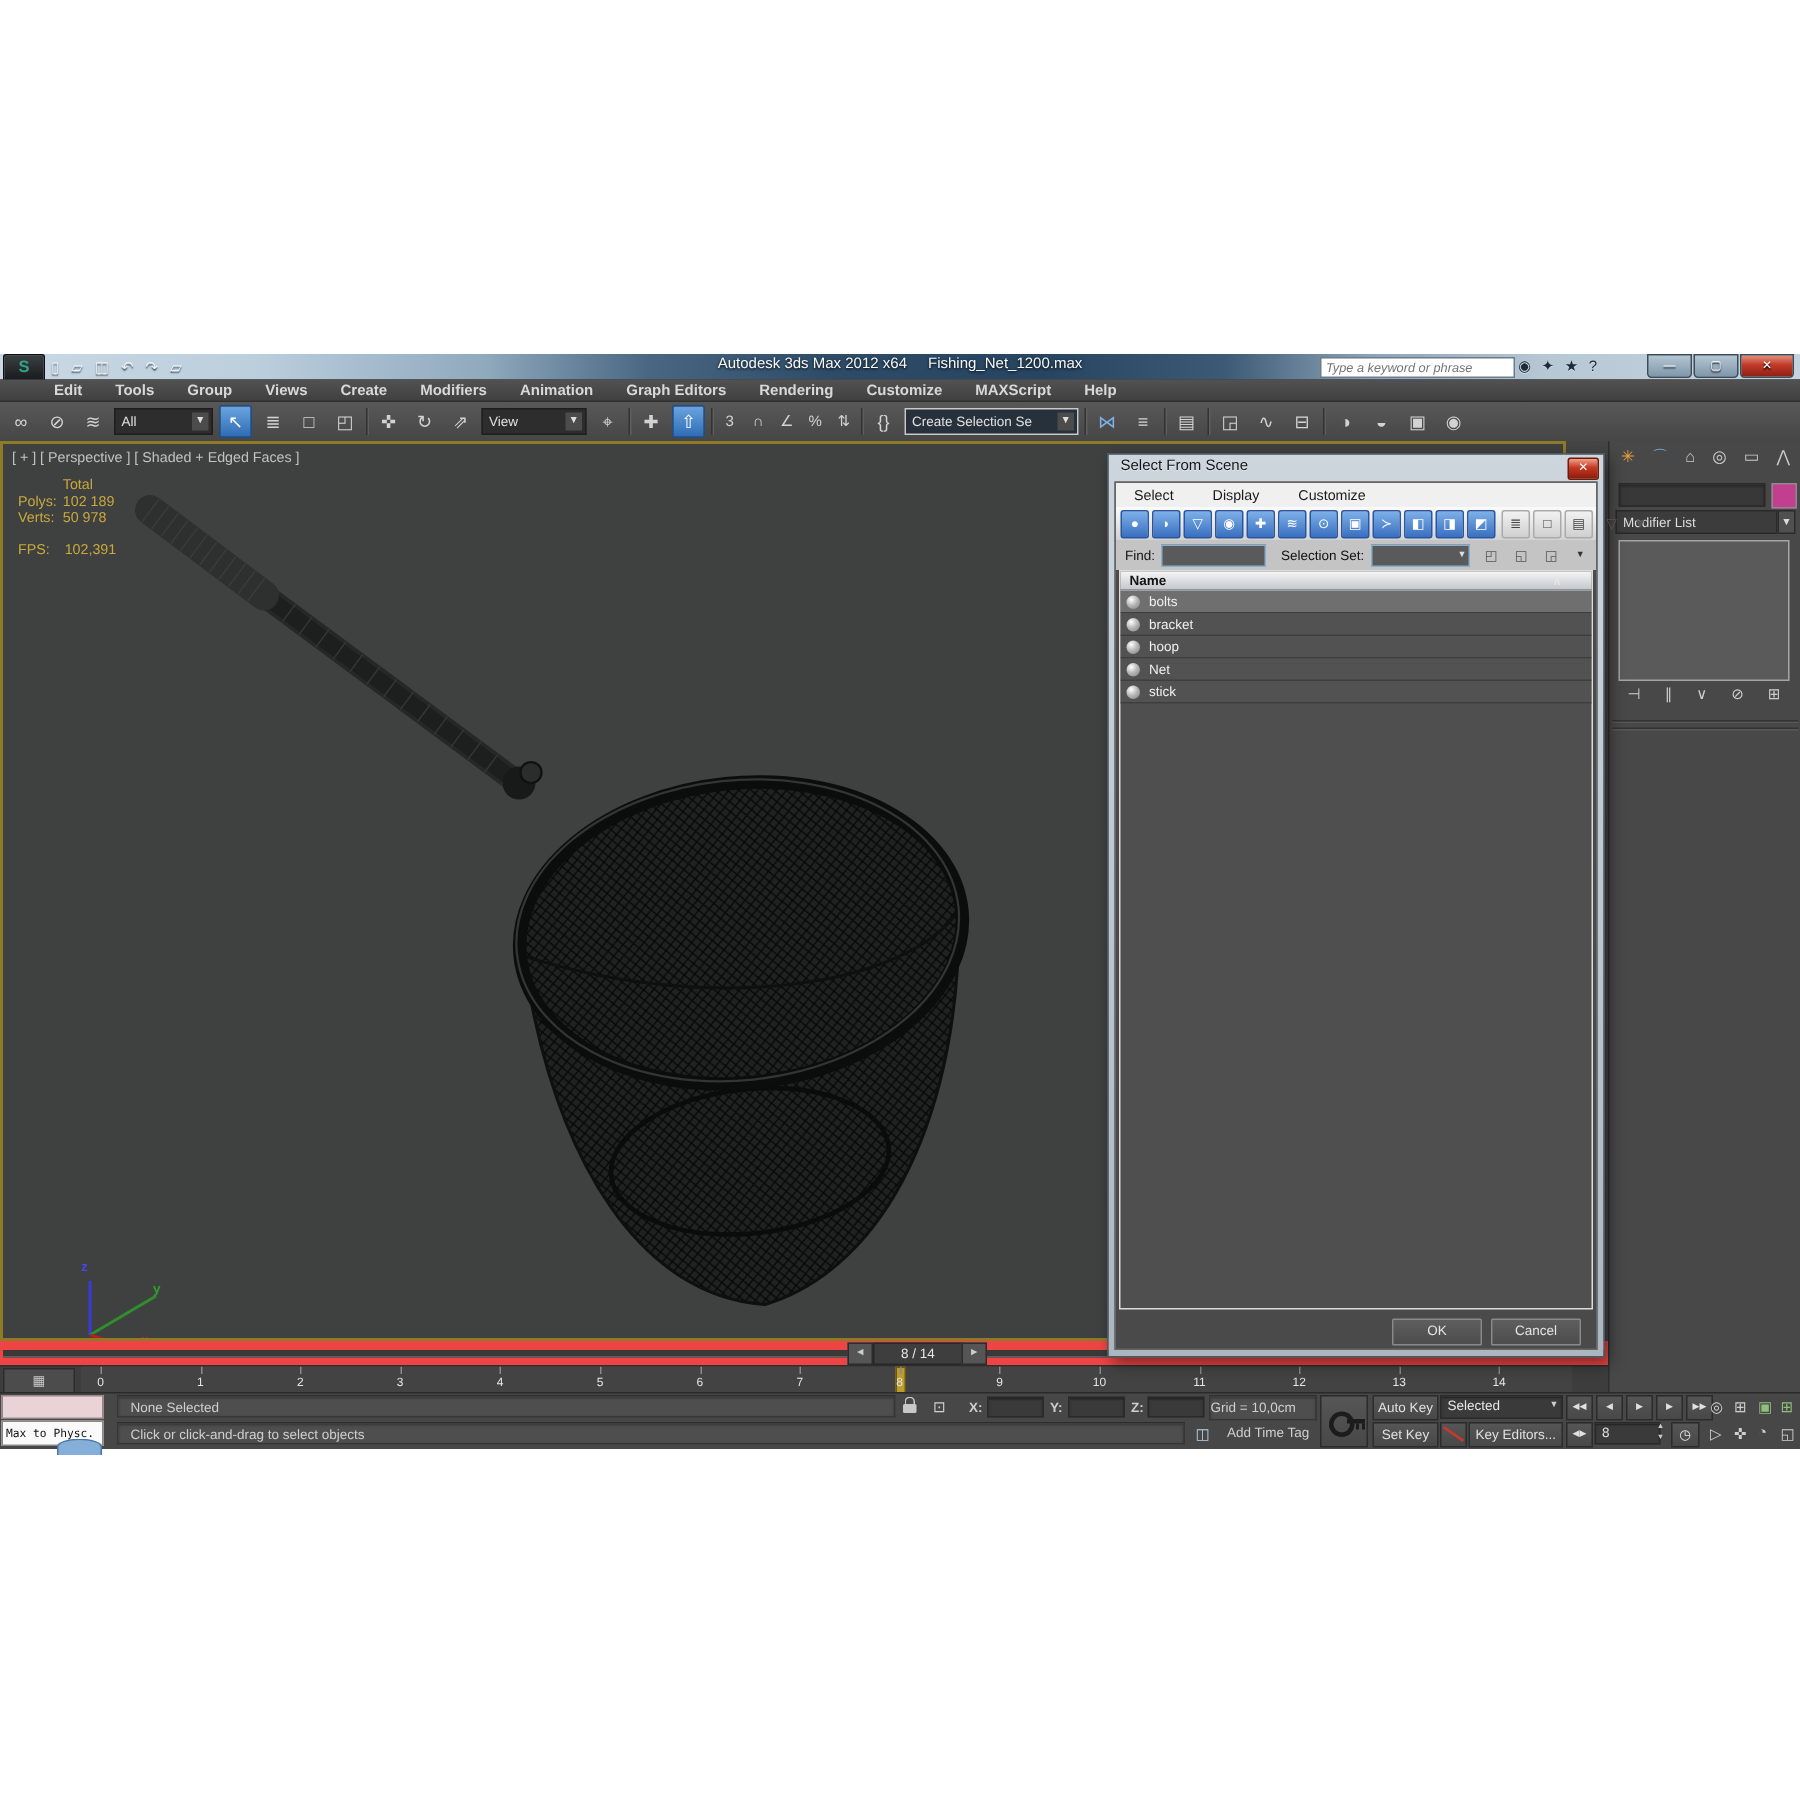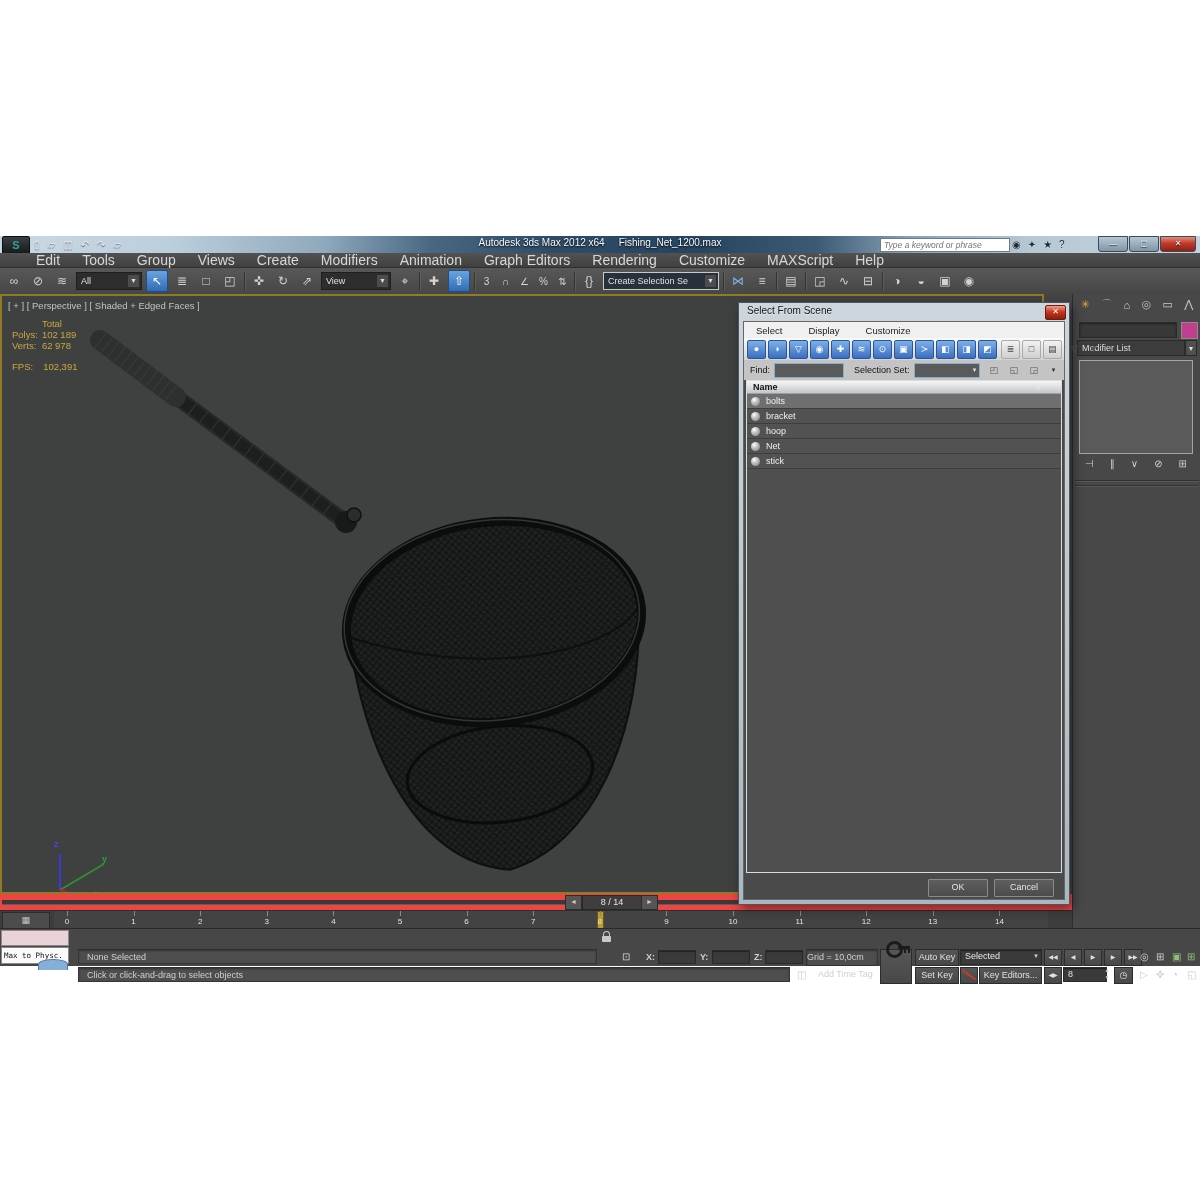--- a/index.html
+++ b/index.html
@@ -1,34 +1,34 @@
 <!DOCTYPE html>
 <html><head>
 <meta charset="utf-8">
 <style>
   html,body{margin:0;padding:0;background:#fff;}
   body{width:1200px;height:1200px;position:relative;font-family:"Liberation Sans",sans-serif;-webkit-font-smoothing:antialiased;}
-  .abs{position:absolute;margin-top:19px;}
+  .abs{position:absolute;}
   .app{position:absolute;top:236px;left:0;width:1200px;height:729px;background:#454545;overflow:visible;}
   
   .titlebar{position:absolute;top:0;left:0;width:1200px;height:17px;background:linear-gradient(90deg,#c9d8e4 0%,#bccfdd 14%,#8fa9bd 27%,#496782 36%,#2e4c68 46%,#274460 58%,#3c5a75 68%,#8aa2b6 76%,#b7c8d5 86%,#c4d3df 100%);border-bottom:1px solid #2f3a42;}
   .qat{position:absolute;top:1px;left:34px;display:flex;gap:8px;align-items:center;height:15px;color:#ecf2f7;font-size:10px;text-shadow:0 1px 1px rgba(0,0,0,.6);}
   .qat i{font-style:normal;cursor:default;}
   .logo{position:absolute;top:0;left:2px;width:26px;height:17px;background:linear-gradient(#3a3f42,#17191b);border:1px solid #0c0e10;border-radius:2px;color:#2fa38e;font-weight:bold;font-size:11px;text-align:center;line-height:16px;}
   .wtitle{position:absolute;top:1px;left:0;width:100%;text-align:center;font-size:10px;color:#f4f8fb;text-shadow:0 1px 2px #000;display:flex;justify-content:center;gap:14px;}
   .searchbox{position:absolute;top:2px;left:880px;width:128px;height:12px;background:#fff;border:1px solid #6b7d8c;font-size:8.5px;}
   .searchbox input{width:100%;height:100%;border:0;outline:0;font-style:italic;color:#777;font-size:8.5px;font-family:"Liberation Sans",sans-serif;background:transparent;padding:0 3px;box-sizing:border-box;}
   .tb-icons{position:absolute;top:1px;left:1012px;display:flex;gap:7px;color:#1d2b36;font-size:10px;height:14px;align-items:center;}
   .tb-icons i{font-style:normal;text-shadow:0 1px 0 rgba(255,255,255,.4);}
   .winbtns{position:absolute;top:0;right:4px;display:flex;gap:1px;}
   .winbtn{width:28px;height:14px;border:1px solid #3d4b57;border-radius:0 0 3px 3px;background:linear-gradient(#b5c6d3,#7e97aa);color:#fff;font-size:8px;text-align:center;line-height:13px;text-shadow:0 1px 1px #000;}
   .winbtn.close{background:linear-gradient(#e08f7c,#c23a28 45%,#8e2014);width:34px;}
   
   .menubar{position:absolute;top:17px;left:0;width:1200px;height:15px;background:linear-gradient(#525252,#404040);border-bottom:1px solid #303030;display:flex;align-items:center;gap:22px;padding-left:36px;box-sizing:border-box;}
-  .menubar span{font-size:14px;color:#d8d8d8;white-space:nowrap;}
+  .menubar span{font-size:10px;color:#d8d8d8;white-space:nowrap;font-weight:bold;}
   .toolbar{position:absolute;top:32px;left:0;width:1200px;height:26px;background:linear-gradient(#585858,#464646);display:flex;align-items:center;gap:4px;padding-left:4px;box-sizing:border-box;}
   .ti{width:20px;height:20px;display:flex;align-items:center;justify-content:center;color:#d3d3d3;font-size:12px;font-style:normal;flex:0 0 auto;}
   .ti.sm{width:15px;font-size:10px;}
   .ti.active{background:linear-gradient(#6aa4e0,#2f6cb4);border:1px solid #1d4f8c;border-radius:2px;color:#fff;}
   .tsep{width:1px;height:18px;background:#333;box-shadow:1px 0 0 #5e5e5e;flex:0 0 auto;}
   .tdd{height:16px;background:#2d2d2d;border:1px solid #1e1e1e;color:#e0e0e0;font-size:9px;display:flex;align-items:center;padding:0 2px 0 4px;gap:4px;flex:0 0 auto;}
   .tdd .da{background:#4c4c4c;width:11px;height:12px;text-align:center;line-height:11px;font-size:7px;color:#ddd;}
   .tdd.sel{background:#27313b;border:1px solid #c9c9c9;}
   
   .viewport{position:absolute;top:58px;left:0;width:1044px;height:600px;background:#3f4040;border:2px solid #8f7a28;box-sizing:border-box;overflow:hidden;}
@@ -210,21 +210,21 @@
             <tr>
               <td></td>
               <td>Total</td>
             </tr>
         <tr>
               <td>Polys:</td>
               <td>102 189</td>
             </tr>
         <tr>
               <td>Verts:</td>
-              <td>62 978</td>
+              <td>50 978</td>
             </tr>
       </tbody>
         </table>
       <table class="fps">
         <tbody>
             <tr>
               <td>FPS:</td>
               <td style="padding-left:6px">102,391</td>
             </tr>
       </tbody>

